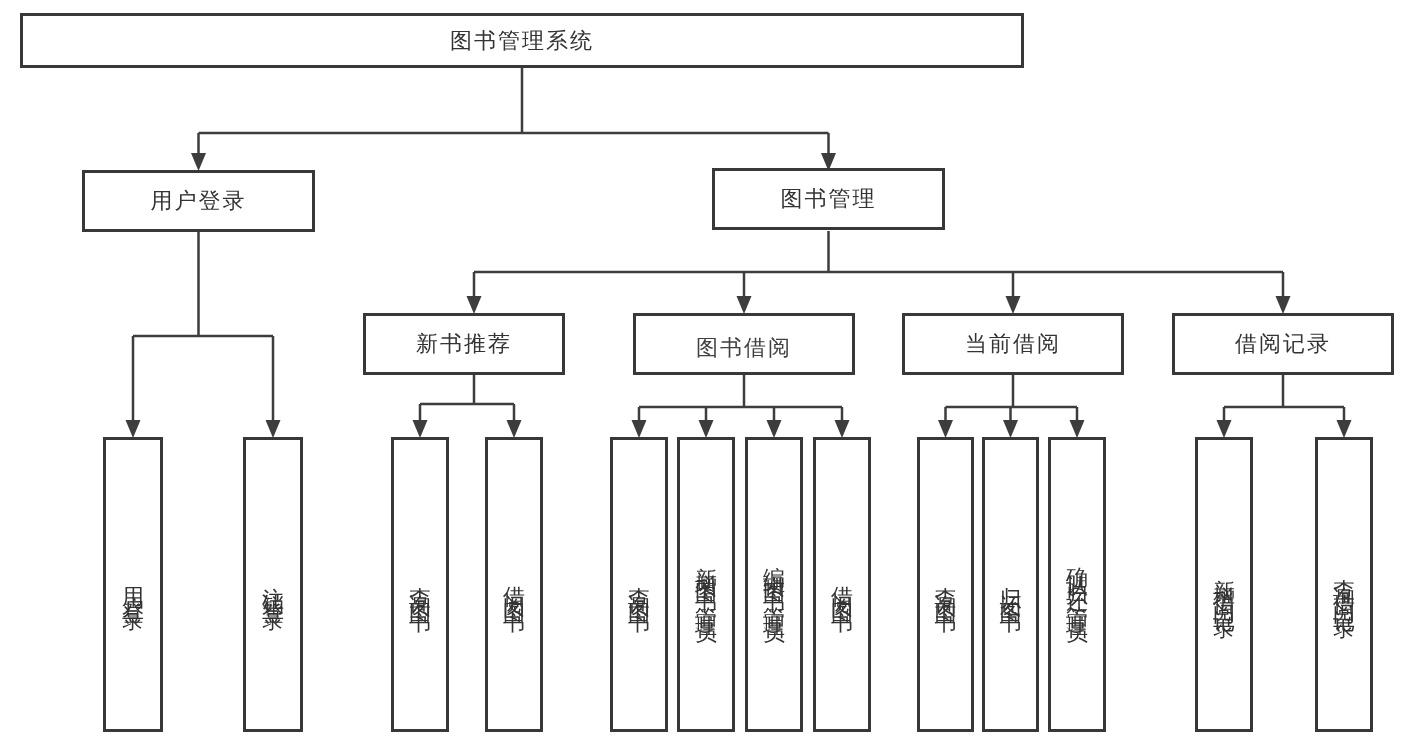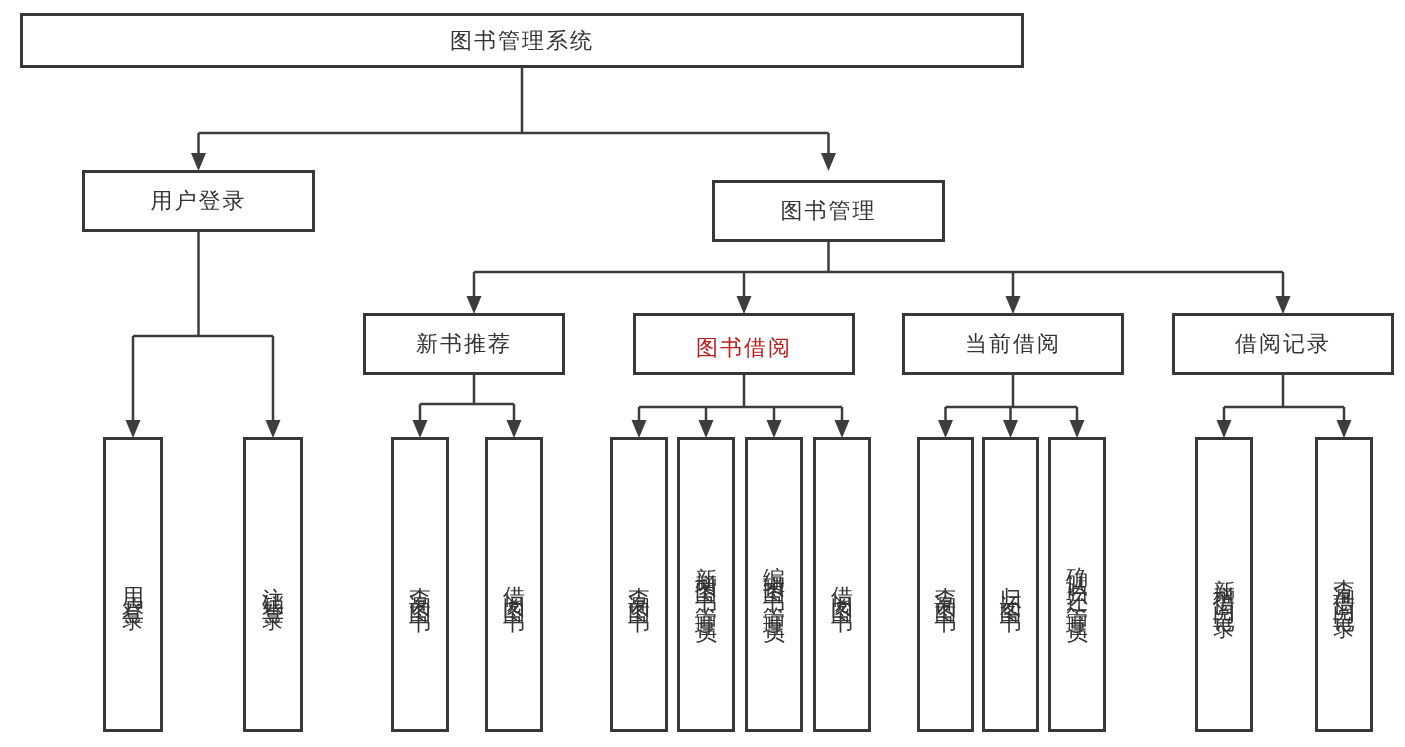--- a/index.html
+++ b/index.html
@@ -88,28 +88,28 @@
       <polygon points="1336.5,420 1351.5,420 1344,438" fill="#3d3d3d"></polygon>
       <path d="M1283 374 L1283 407 M1224 407 L1344 407 M1224 407 L1224 425 M1344 407 L1344 425" fill="none" stroke="#3d3d3d" stroke-width="2.5"></path>
     </svg>
   <div id="nodes">
       <div class="node h" style="left: 20px; top: 13px; width: 1004px; height: 55px; border-color: rgb(56, 56, 56);">
         <span class="lbl" style="color: rgb(51, 51, 51);">图书管理系统</span>
       </div>
       <div class="node h" style="left: 82px; top: 170px; width: 233px; height: 62px; border-color: rgb(56, 56, 56);">
         <span class="lbl" style="color: rgb(51, 51, 51);">用户登录</span>
       </div>
-      <div class="node h" style="left: 712px; top: 180px; width: 233px; height: 62px; border-color: rgb(56, 56, 56); font-family: Liberation Serif, serif;">
+      <div class="node h" style="left: 712px; top: 168px; width: 233px; height: 62px; border-color: rgb(56, 56, 56); font-family: Liberation Serif, serif;">
         <span class="lbl" style="color: rgb(51, 51, 51);">图书管理</span>
       </div>
       <div class="node h" style="left: 363px; top: 313px; width: 202px; height: 62px; border-color: rgb(56, 56, 56);">
         <span class="lbl" style="color: rgb(51, 51, 51);">新书推荐</span>
       </div>
       <div class="node h" style="left: 633px; top: 313px; width: 222px; height: 62px; border-color: rgb(56, 56, 56);">
-        <span class="lbl" style="color: #b91c1c; margin-top: 7px;">图书借阅</span>
+        <span class="lbl" style="color: #404040; margin-top: 7px;">图书借阅</span>
       </div>
       <div class="node h" style="left: 902px; top: 313px; width: 222px; height: 62px; border-color: rgb(56, 56, 56);">
         <span class="lbl" style="color: rgb(51, 51, 51);">当前借阅</span>
       </div>
       <div class="node h" style="left: 1172px; top: 313px; width: 222px; height: 62px; border-color: rgb(56, 56, 56);">
         <span class="lbl" style="color: rgb(51, 51, 51);">借阅记录</span>
       </div>
       <div class="node v" style="left: 103px; top: 437px; width: 60px; height: 295px; border-color: rgb(56, 56, 56);">
         <span class="lbl" style="color: rgb(51, 51, 51);">用户登录</span>
       </div>

